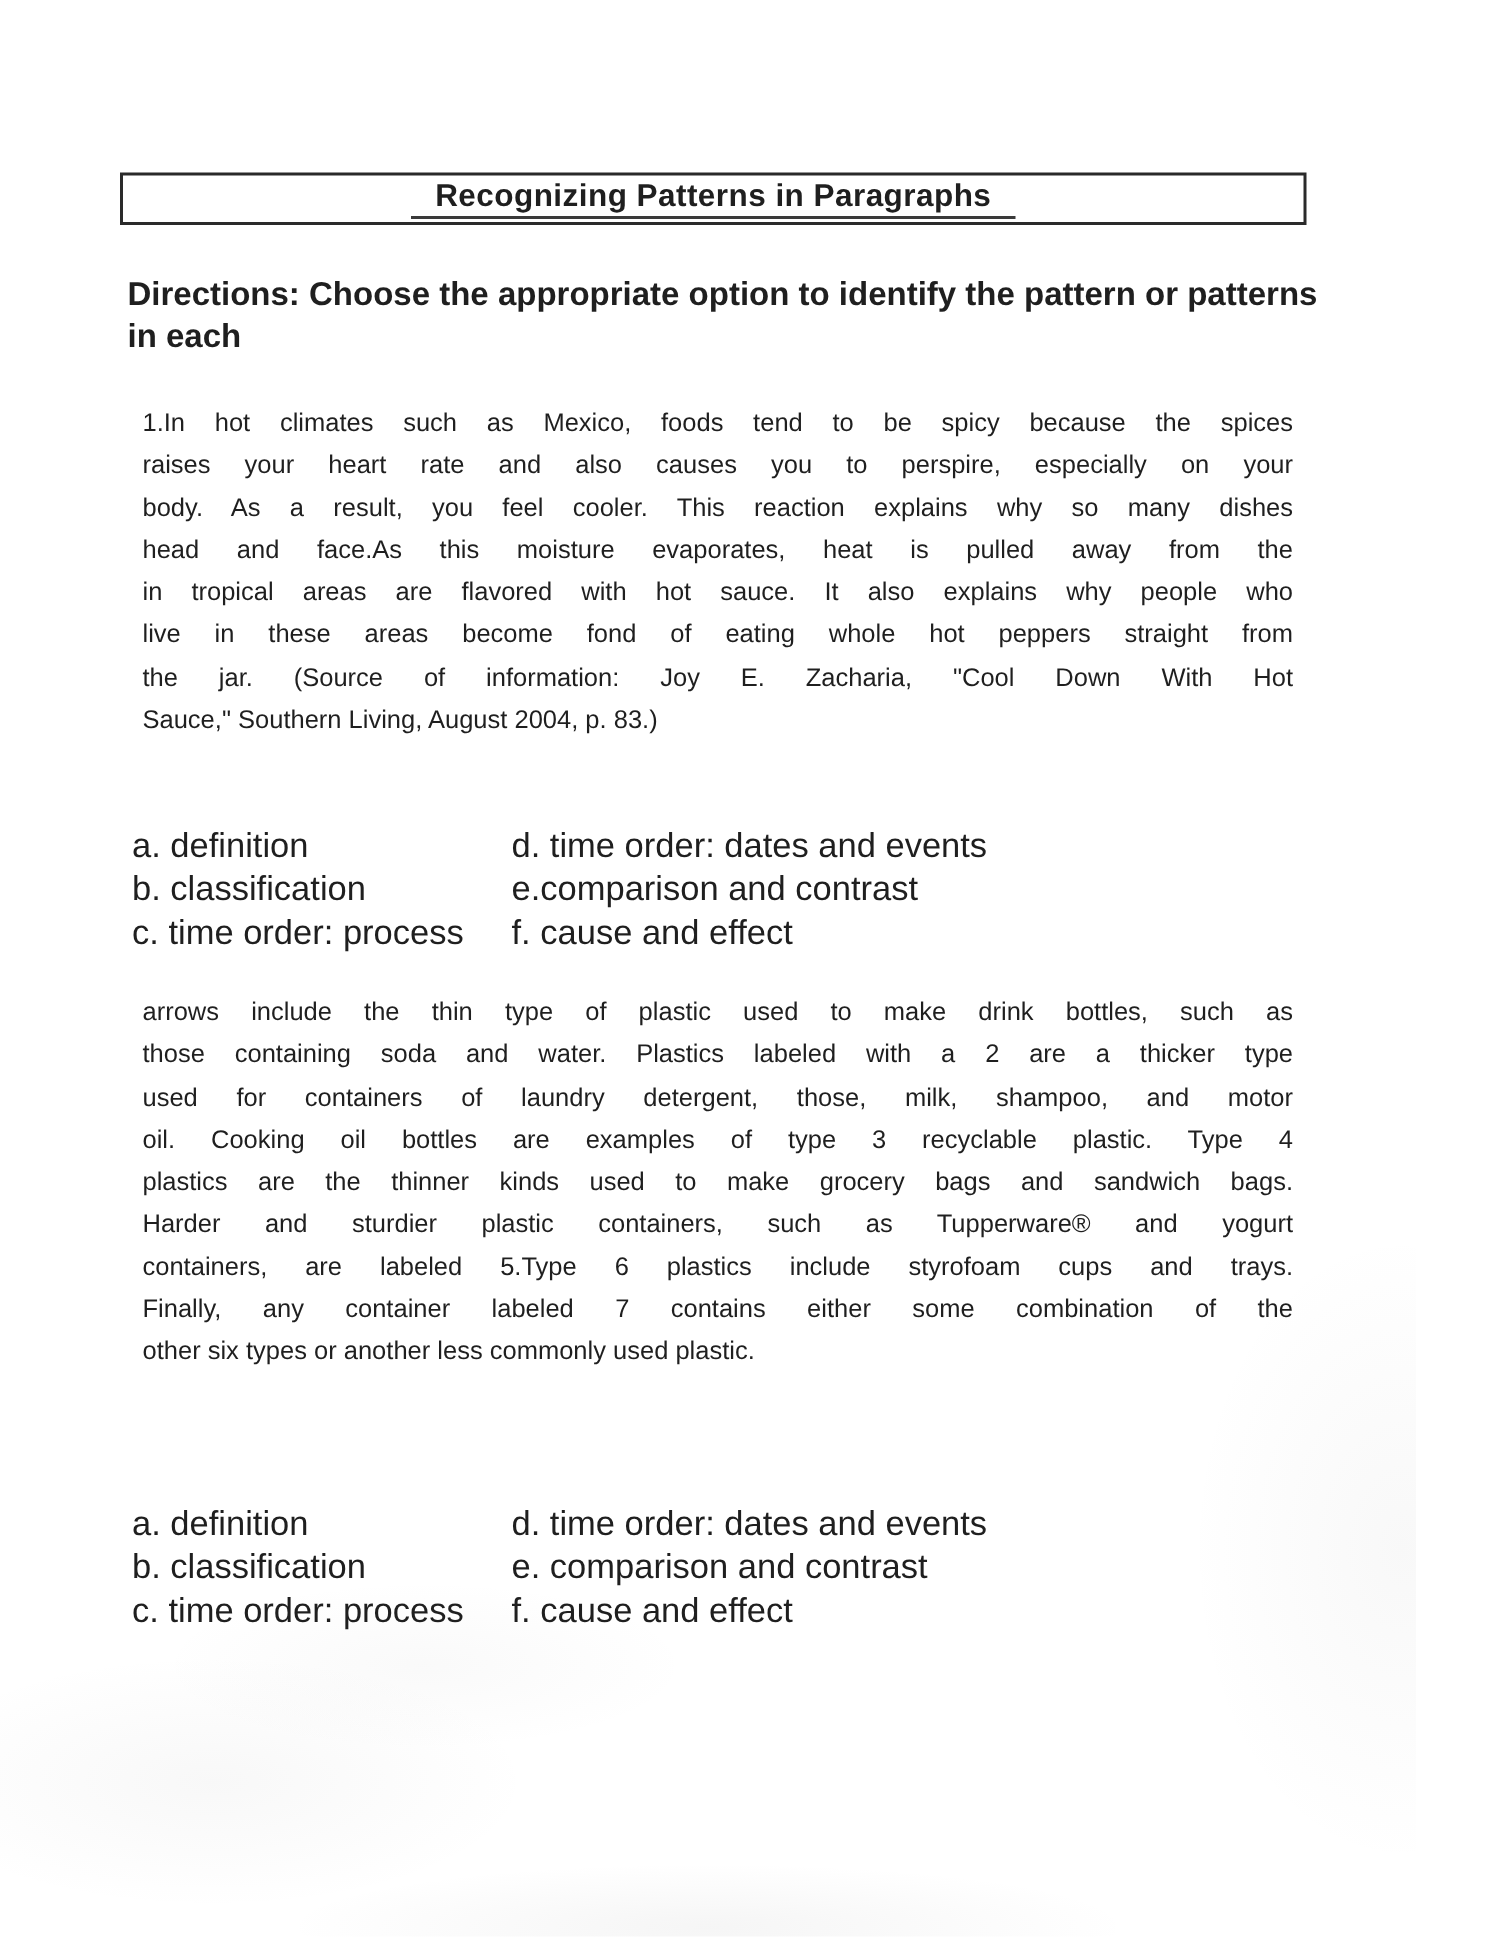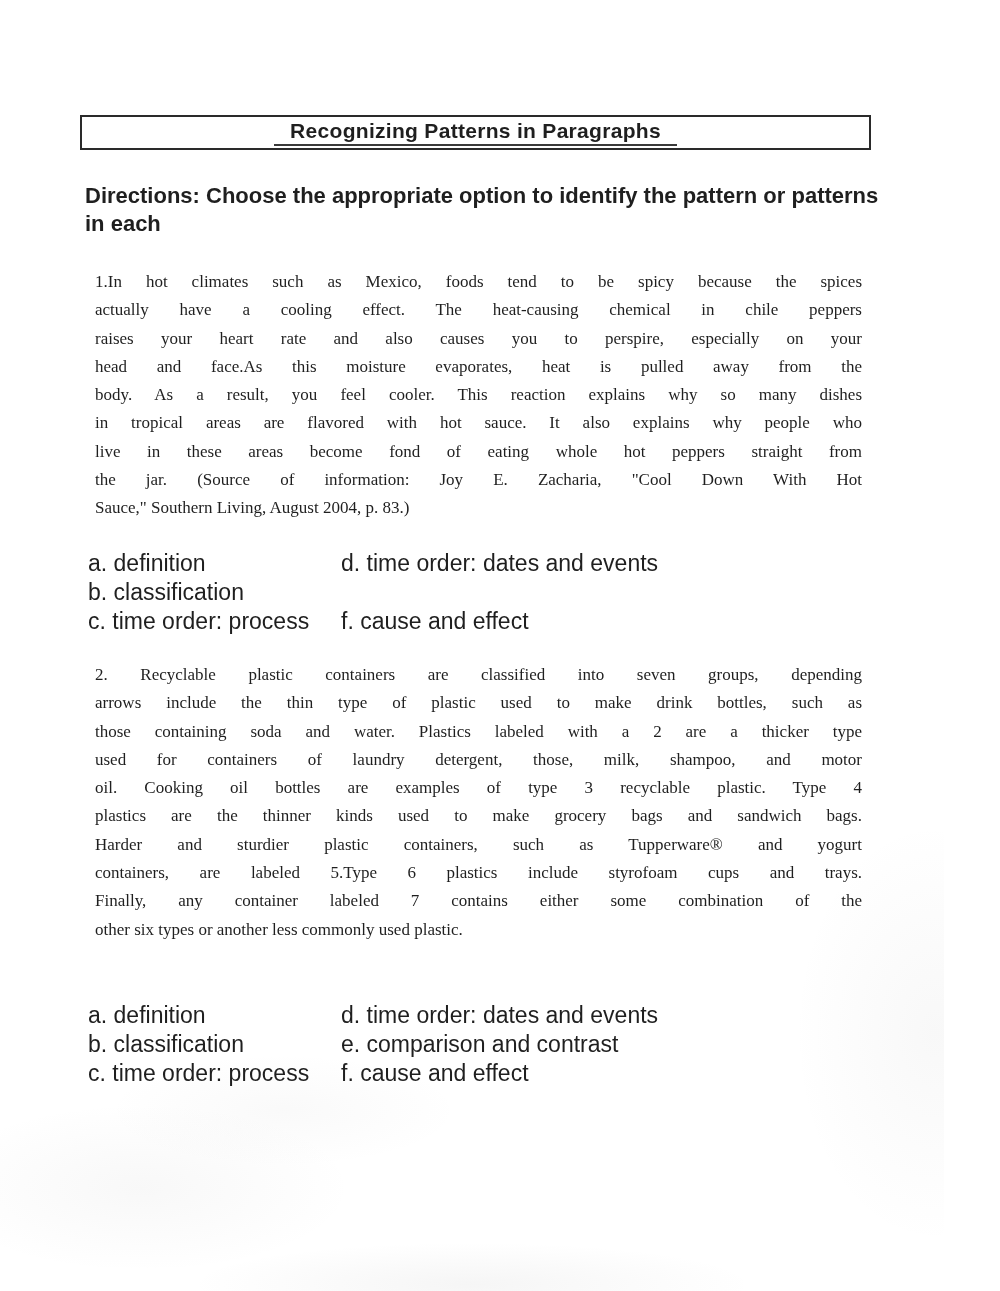--- a/index.html
+++ b/index.html
@@ -31,21 +31,21 @@
     padding:0 16px 1px 16px;
     border-bottom:2px solid #3a3a3a;
     white-space:nowrap;
   }
   .directions{
     position:absolute;left:85px;top:182px;width:800px;
     font-weight:bold;font-size:22px;line-height:28px;
   }
   .para{
     position:absolute;left:95px;width:767px;
-    font-size:17px;line-height:28.3px;font-family:Liberation Serif, serif;
+    font-size:17px;line-height:28.3px;
   }
   .para .pline{
     text-align:justify;
     text-align-last:justify;
     white-space:normal;
   }
   .para .pline.last{
     text-align-last:left;
   }
   .q1-para{top:268px;}
@@ -68,46 +68,45 @@
   <div class="title-box">
     <span class="title">Recognizing Patterns in Paragraphs</span>
   </div>
 
   <div class="directions">
     <div>Directions: Choose the appropriate option to identify the pattern or patterns in each</div>
   </div>
 
   <div class="para q1-para">
     <div class="pline">1.In hot climates such as Mexico, foods tend to be spicy because the spices</div>
-    <div class="pline">actually have a cooling effect. The heat-causing chemical in chile peppers</div>
     <div class="pline">raises your heart rate and also causes you to perspire, especially on your</div>
+    <div class="pline">body. As a result, you feel cooler. This reaction explains why so many dishes</div>
     <div class="pline">head and face.As this moisture evaporates, heat is pulled away from the</div>
-    <div class="pline">body. As a result, you feel cooler. This reaction explains why so many dishes</div>
     <div class="pline">in tropical areas are flavored with hot sauce. It also explains why people who</div>
     <div class="pline">live in these areas become fond of eating whole hot peppers straight from</div>
     <div class="pline">the jar. (Source of information: Joy E. Zacharia, "Cool Down With Hot</div>
     <div class="pline last">Sauce," Southern Living, August 2004, p. 83.)</div>
   </div>
 
   <div class="options q1-options">
     <div class="opt-row">
       <span class="opt-left">a. definition</span>
       <span class="opt-right">d. time order: dates and events</span>
     </div>
     <div class="opt-row">
       <span class="opt-left">b. classification</span>
+      <span class="opt-right">e.comparison and contrast</span>
     </div>
     <div class="opt-row">
       <span class="opt-left">c. time order: process</span>
       <span class="opt-right">f. cause and effect</span>
     </div>
   </div>
 
   <div class="para q2-para">
-    <div class="pline">2. Recyclable plastic containers are classified into seven groups, depending</div>
     <div class="pline">arrows include the thin type of plastic used to make drink bottles, such as</div>
     <div class="pline">those containing soda and water. Plastics labeled with a 2 are a thicker type</div>
     <div class="pline">used for containers of laundry detergent, those, milk, shampoo, and motor</div>
     <div class="pline">oil. Cooking oil bottles are examples of type 3 recyclable plastic. Type 4</div>
     <div class="pline">plastics are the thinner kinds used to make grocery bags and sandwich bags.</div>
     <div class="pline">Harder and sturdier plastic containers, such as Tupperware® and yogurt</div>
     <div class="pline">containers, are labeled 5.Type 6 plastics include styrofoam cups and trays.</div>
     <div class="pline">Finally, any container labeled 7 contains either some combination of the</div>
     <div class="pline last">other six types or another less commonly used plastic.</div>
   </div>

